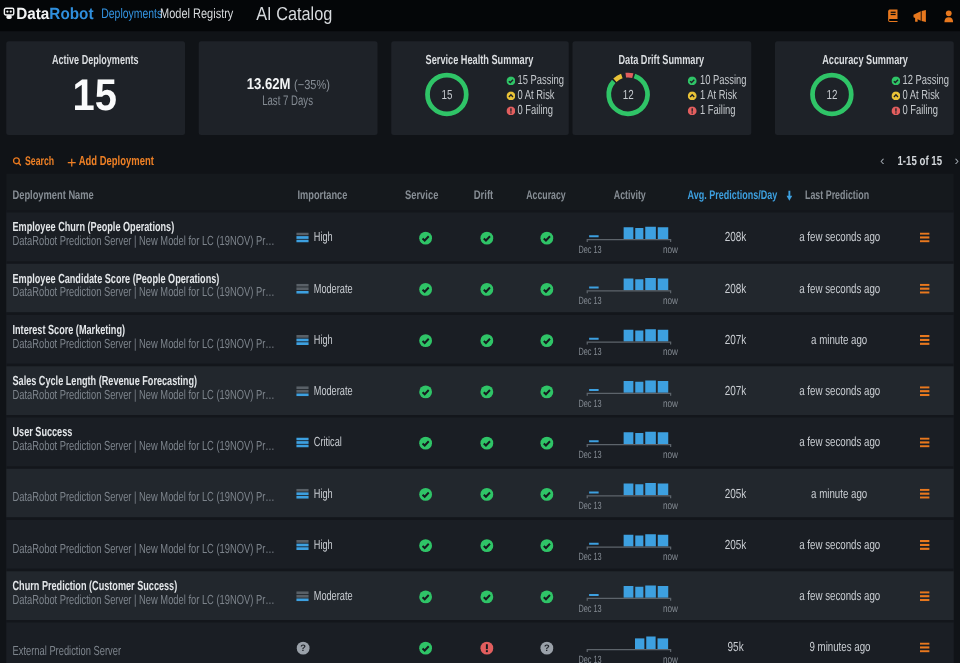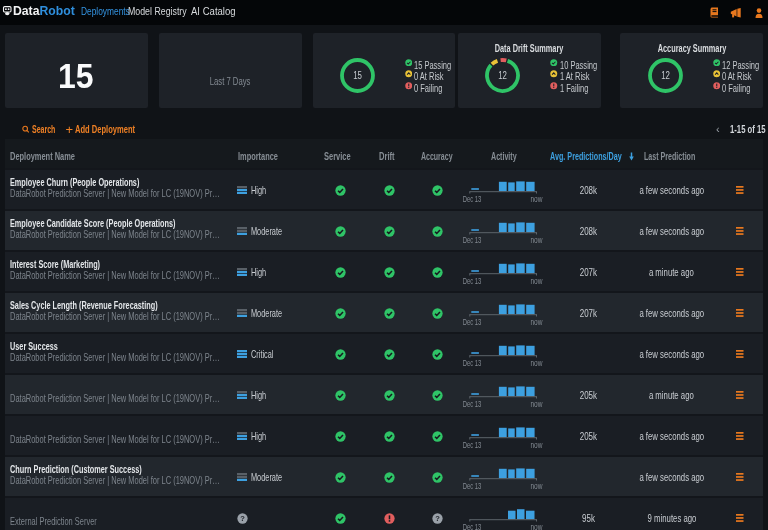--- a/index.html
+++ b/index.html
@@ -3,25 +3,25 @@
 * {margin:0; padding:0; box-sizing:border-box;}
 html,body {width:768px; height:530px; overflow:hidden; background:#101317; font-family:"Liberation Sans", sans-serif;}
 .cx {display:inline-block; transform:scaleX(0.72); transform-origin:0 50%; white-space:nowrap;}
 .ctr .cx {transform-origin:50% 50%;}
 .hdr {position:absolute; top:0; left:0; width:768px; height:25px; background:#040608;}
 .hitem {position:absolute; top:0; height:25px; display:flex; align-items:center;}
 .card {position:absolute; top:33px; width:142.8px; height:75px; background:#1e2228; border-radius:2px;}
 .ctitle {position:absolute; top:8.5px; width:100%; text-align:center; font-weight:bold; font-size:10.5px; color:#dadde0;}
 .ctitle span {display:inline-block; transform:scaleX(0.70); white-space:nowrap;}
 .lgw {position:absolute; top:25.5px; left:72.4px;}
-.lgr {height:11.95px; display:flex; padding-left:20px;}
+.lgr {height:11.95px; display:flex; align-items:center;padding-left:20px;}
 .lgr svg {margin-right:2px; flex:none;}
 .lgr .cx {color:#c5c9cd;}
 .dn {position:absolute; top:23.9px; left:26.4px;}
-.toolbar {position:absolute; top:117px; left:16px; width:636px; height:24px;}
+.toolbar {position:absolute; top:117px; left:4px; width:636px; height:24px;}
 .theadband {position:absolute; top:139px; left:5px; width:758px; height:28.5px; background:#15191d;}
 .thead {position:absolute; top:145px; left:5px; width:758px; height:22px; color:#878e95; font-weight:bold; font-size:10px;}
 .cell {position:absolute; display:flex; align-items:center; white-space:nowrap;}
 .ctr {justify-content:center;}
 .rows {position:absolute; top:167.5px; left:5px; width:758px;}
 .row {position:relative; width:758px; height:41px; border-top:2px solid #13161b;}
 .row.dark {background:#1a1e24;}
 .row.light {background:#22272d;}
 .row.last {background:#1a1e24;}
 .row .cell {top:0; height:41px;}
@@ -42,21 +42,21 @@
     </div>
   <div class="hitem" style="left:12.5px; font-size:13px; font-weight:bold; margin-top:-2px">
       <span class="cx" style="transform:scaleX(0.94)"><span style="color:#f2f3f4">Data</span><span style="color:#2f8fdd">Robot</span></span>
     </div>
   <div class="hitem" style="left:80.5px; color:#3494e2; font-size:11px; margin-top:-1.5px">
       <span class="cx" style="transform:scaleX(0.76)">Deployments</span>
     </div>
   <div class="hitem" style="left:128px; color:#d7dadd; font-size:11px; margin-top:-1.5px">
       <span class="cx" style="transform:scaleX(0.80)">Model Registry</span>
     </div>
-  <div class="hitem" style="left:191px; color:#d7dadd; font-size:11px; margin-top:-1.5px">
+  <div class="hitem" style="left:205px; color:#d7dadd; font-size:15px; margin-top:-1.5px">
       <span class="cx" style="transform:scaleX(0.868)">AI Catalog</span>
     </div>
   <div class="hitem" style="left:710px">
       <svg width="8.5" height="11" viewBox="0 0 8.5 11">
         <path d="M0.9 1.4 Q0.9 0.5 1.8 0.5 H8 V8.2 H1.8 Q1.25 8.2 1.25 8.95 Q1.25 9.7 1.8 9.7 H8 V10.5 H1.8 Q0.5 10.5 0.5 9.2 V1.4 Z" fill="#e8781e"></path>
         <rect x="2.5" y="2.3" width="4" height="1" fill="#06080a"></rect>
         <rect x="2.5" y="4.1" width="4" height="1" fill="#06080a"></rect>
       </svg>
     </div>
   <div class="hitem" style="left:730px">
@@ -68,30 +68,35 @@
     </div>
   <div class="hitem" style="left:754.5px">
       <svg width="8" height="10" viewBox="0 0 8 10">
         <circle cx="4" cy="2.6" r="2.3" fill="#e8781e"></circle>
         <path d="M0.5 10 Q0.5 5.8 4 5.8 Q7.5 5.8 7.5 10 Z" fill="#e8781e"></path>
       </svg>
     </div>
 </div>
 
 <div class="card" style="left:5px">
+  <div class="ctitle"><span style="transform:scaleX(0.69)">Active Deployments</span></div>
   <div class="cell ctr" style="top:26px;left:0;width:100%;height:35px;font-size:35.5px;font-weight:bold;color:#fafbfc">
       <span class="cx" style="transform:scaleX(0.90);transform-origin:50% 50%;margin-left:-2px">15</span>
     </div>
 </div>
 <div class="card" style="left:158.8px">
+  <div class="cell ctr" style="top:26px;left:0;width:100%;height:15px">
+      <span class="cx" style="transform:scaleX(0.84);transform-origin:50% 50%;font-size:12.5px;font-weight:bold;color:#f2f4f5">13.62M&nbsp;<span style="font-weight:normal;font-size:10.5px;color:#888f97">(−35%)</span></span>
+    </div>
   <div class="cell ctr" style="top:41px;left:0;width:100%;height:14px">
       <span class="cx" style="transform:scaleX(0.70);transform-origin:50% 50%;font-size:11px;color:#848b93">Last 7 Days</span>
     </div>
 </div>
 <div class="card" style="left:312.6px">
+  <div class="ctitle"><span>Service Health Summary</span></div>
   <div class="dn"><svg width="37" height="37" viewBox="0 0 37 37" style="overflow:visible">
         <circle cx="18.5" cy="18.5" r="15.5" stroke="#2fc467" stroke-width="3.8" fill="none"></circle>
         <text x="0" y="0" transform="translate(18.6,22.2) scale(0.75 1)" text-anchor="middle" font-family="Liberation Sans" font-size="10.5" fill="#c7cbd0">15</text>
       </svg></div>
   <div class="lgw">
       <div class="lgr">
         <svg width="7.5" height="7.5" viewBox="0 0 12 12">
           <circle cx="6" cy="6" r="5.6" fill="#2fc467"></circle>
           <path d="M3.3 6.3 L5.2 8.1 L8.7 4.4" stroke="#1d2127" stroke-width="1.7" fill="none"></path>
         </svg>

